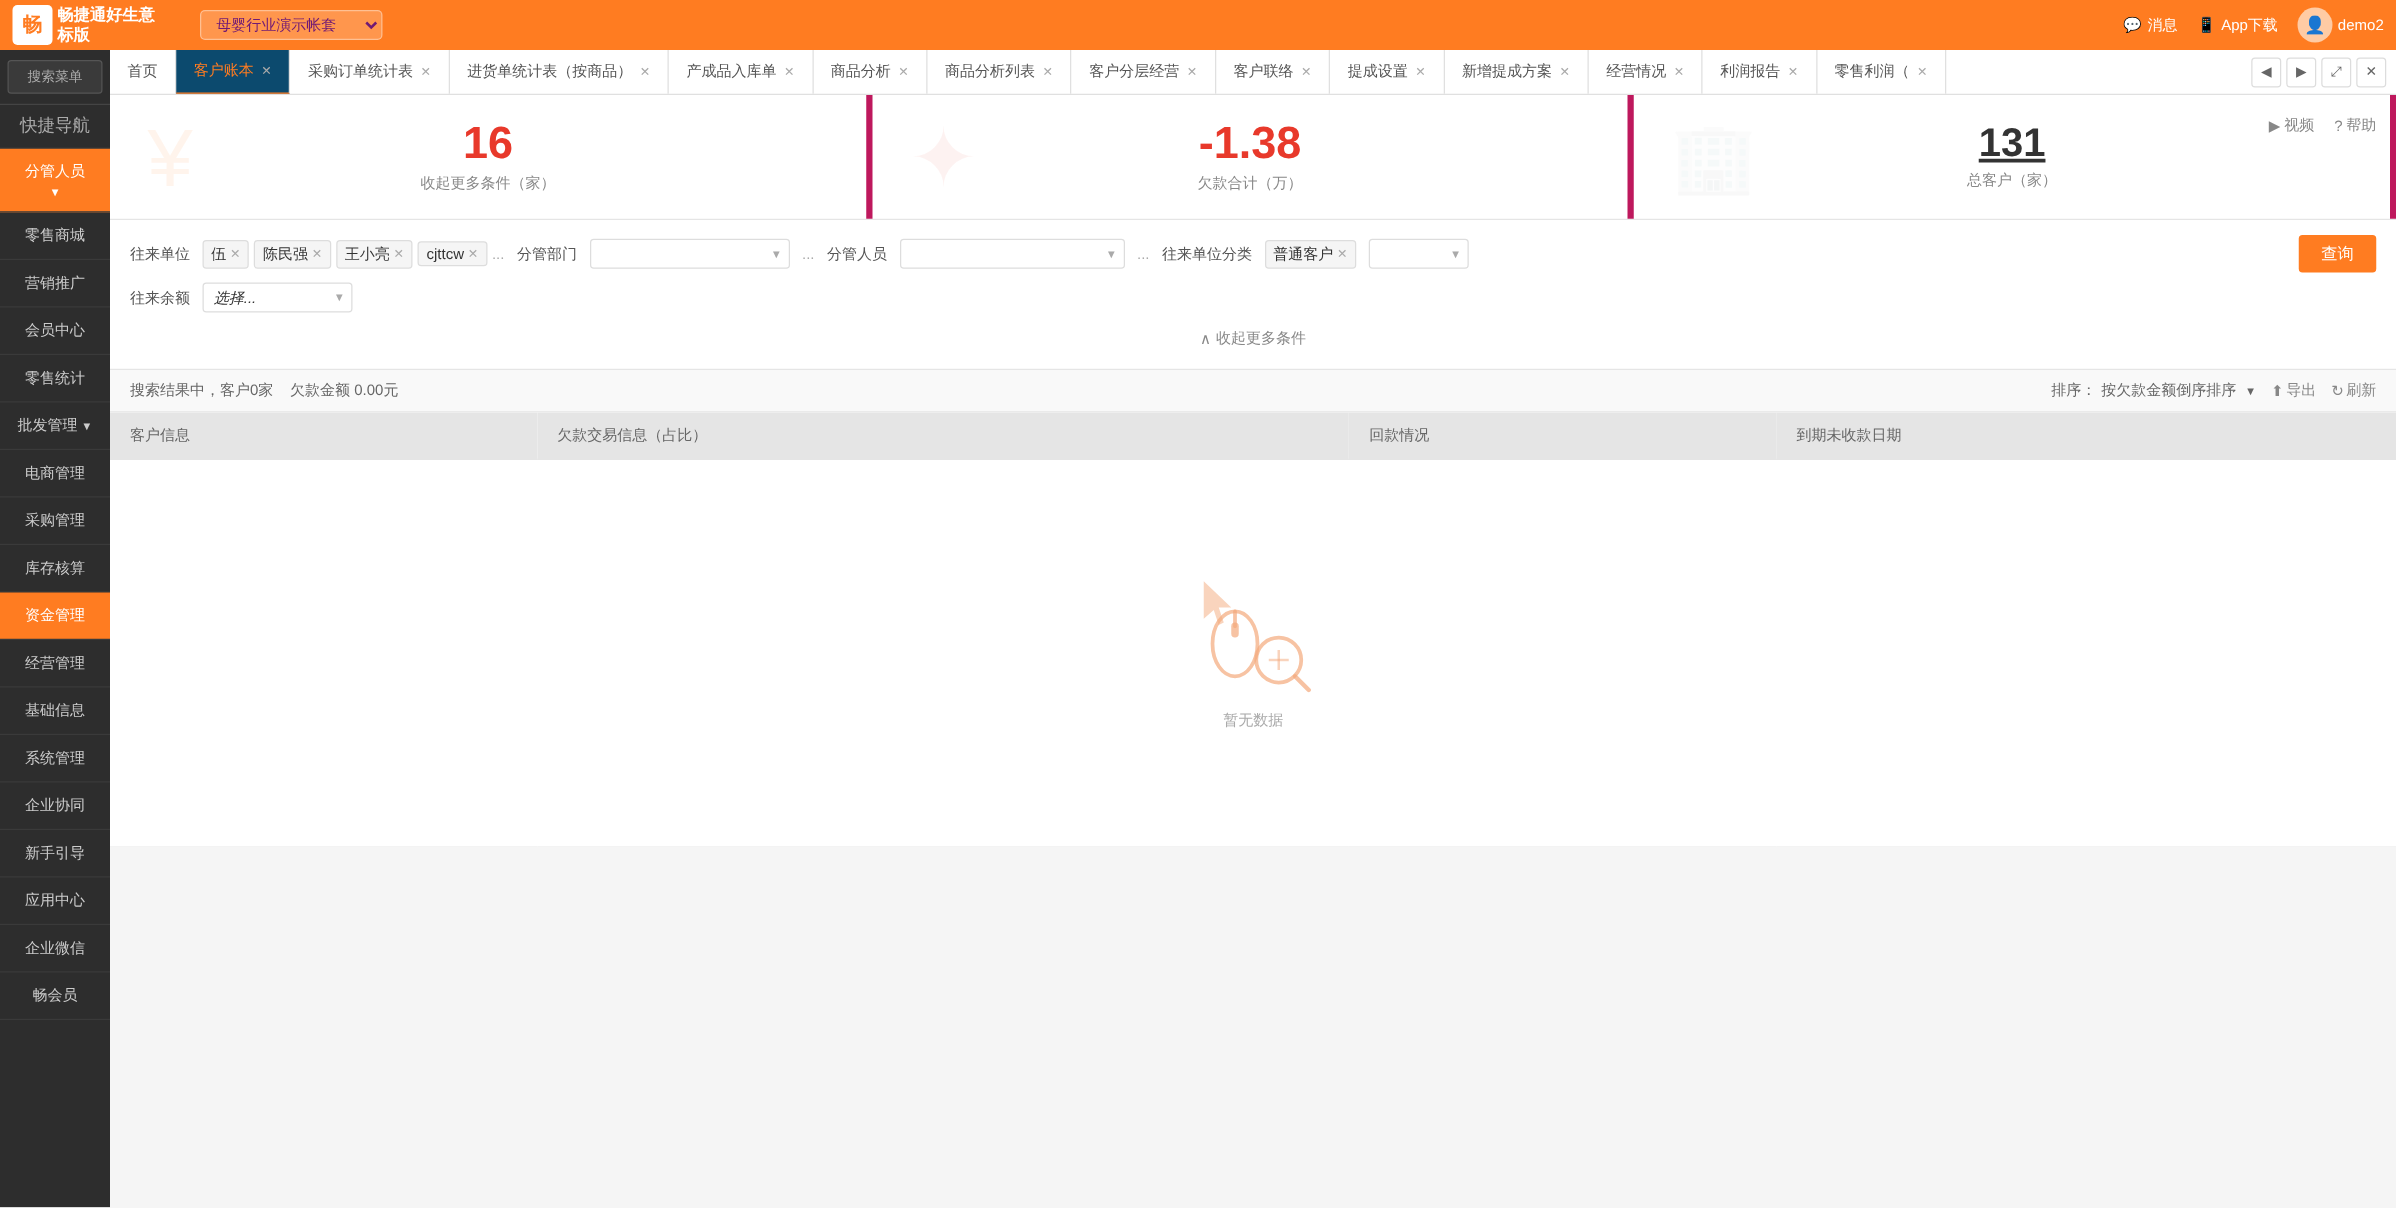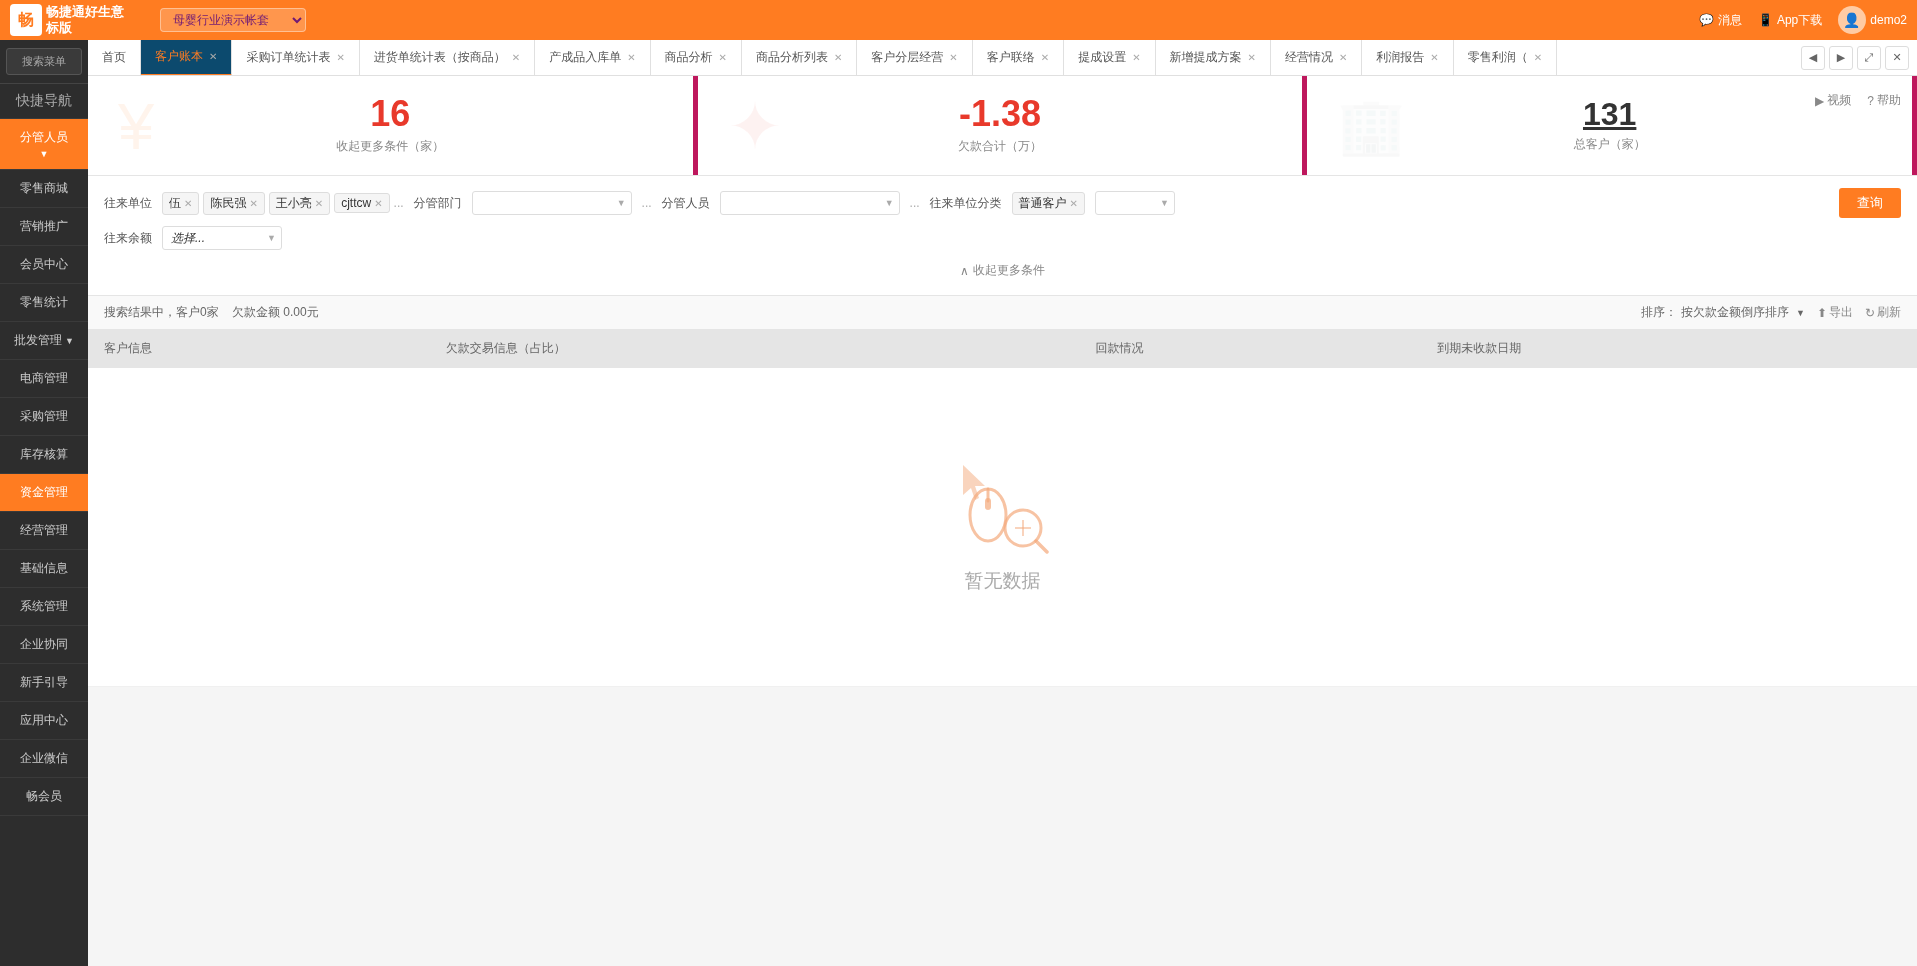--- a/index.html
+++ b/index.html
@@ -69,21 +69,21 @@
     .results-bar-right { display: flex; align-items: flex-start; gap: 12px; }
     .sort-select-wrap { display: flex; align-items: center; gap: 4px; }
     .action-link { color: #888; cursor: pointer; display: flex; align-items: center; gap: 2px; }
 
     
     .data-table { width: 100%; background: #fff; border-collapse: collapse; }
     .data-table th { padding: 10px 16px; text-align: left; font-size: 12px; font-weight: normal; color: #666; border-bottom: 1px solid #e5e5e5; background: #e5e5e5; }
     .data-table td { padding: 12px 16px; font-size: 12px; color: #333; border-bottom: 1px solid #f0f0f0; }
 
     
-    .empty-state { display: flex; flex-direction: column; align-items: center; justify-content: center; padding: 80px 0; color: #aaa; font-size: 19px; }
+    .empty-state { display: flex; flex-direction: column; align-items: center; justify-content: center; padding: 80px 0; color: #aaa; font-size: 12px; }
 
     
     ::-webkit-scrollbar { width: 6px; height: 6px; }
     ::-webkit-scrollbar-track { background: #f1f1f1; }
     ::-webkit-scrollbar-thumb { background: #ccc; border-radius: 3px; }
   </style>
 </head>
 <body>
 
 <div class="app-container">

